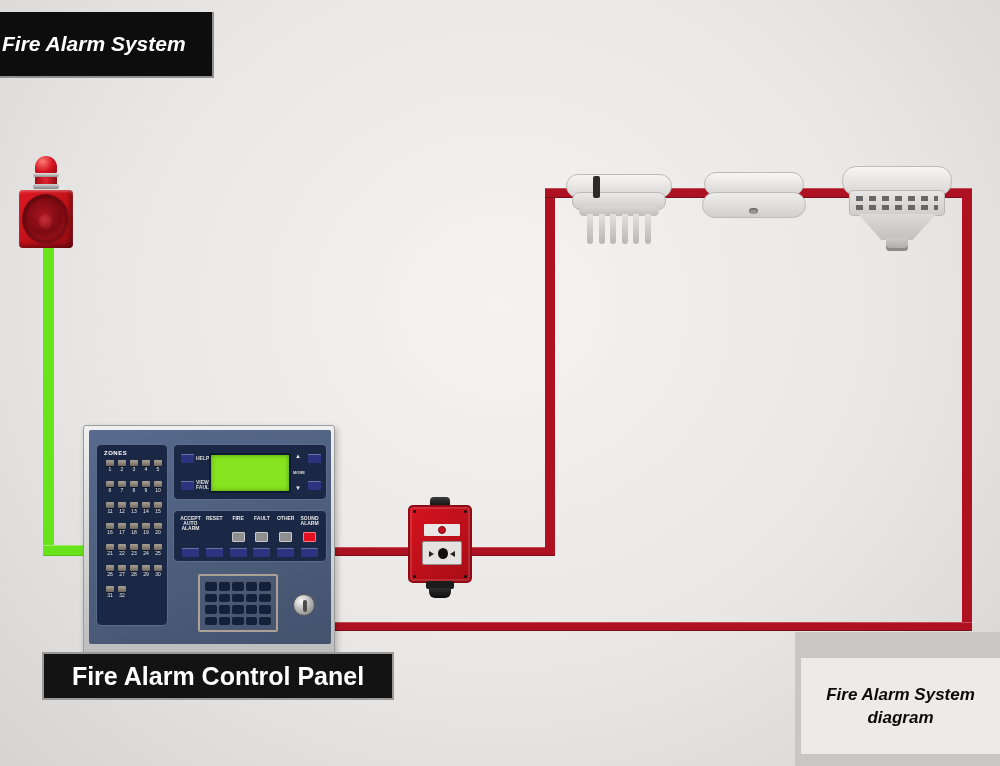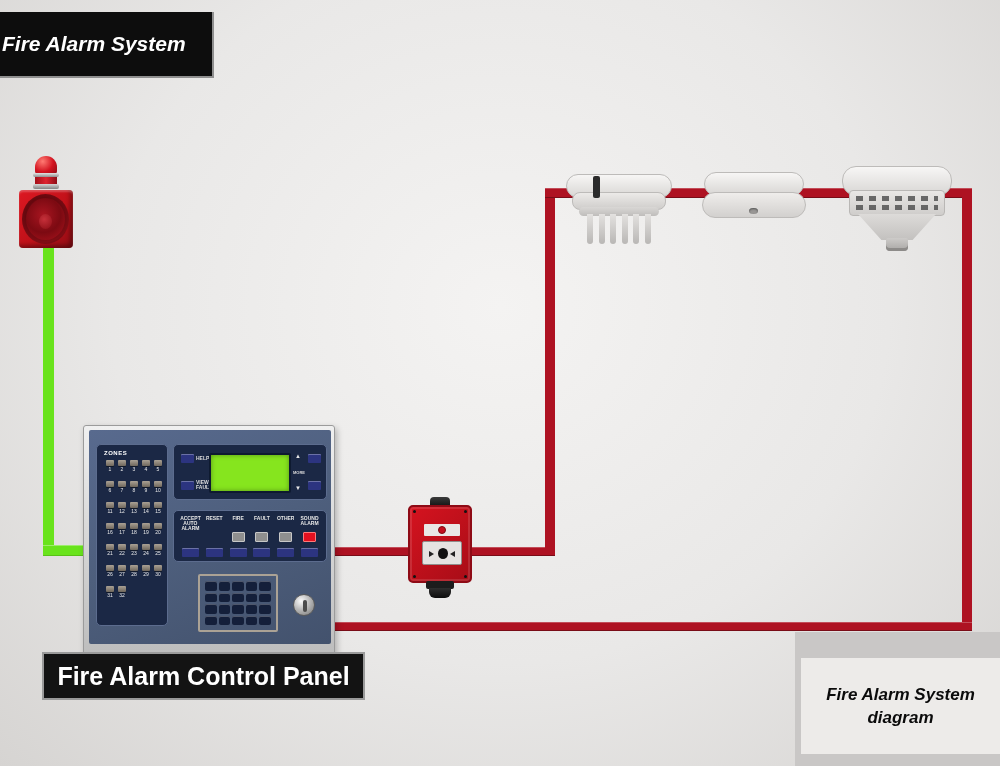--- a/index.html
+++ b/index.html
@@ -15,21 +15,21 @@
     background:radial-gradient(ellipse at 50% 40%, #f4f3f2 0%, #e9e8e7 55%, #d6d4d2 100%);
   }
   .abs{position:absolute;}
 
   
   .title-box{left:-8px;top:12px;width:222px;height:66px;background:#0d0d0d;
     border-right:2px solid #8f8f8f;border-bottom:2px solid #8f8f8f;z-index:6;
     display:flex;align-items:center;}
   .title-box span{color:#fff;font-style:italic;font-weight:bold;font-size:21px;padding-left:10px;white-space:nowrap;}
 
-  .panel-caption-box{left:42px;top:652px;width:323px;height:48px;background:#131313;
+  .panel-caption-box{left:42px;top:652px;width:352px;height:48px;background:#131313;
     border:2px solid #9a9a9a;z-index:6;display:flex;align-items:center;justify-content:center;}
   .panel-caption-box span{color:#fff;font-weight:bold;font-size:25px;white-space:nowrap;}
 
   .diagram-box{left:795px;top:632px;width:205px;height:134px;background:#c9c7c6;z-index:1;}
   .diagram-inner{left:6px;top:26px;width:199px;height:96px;background:#edebe9;
     display:flex;flex-direction:column;align-items:center;justify-content:center;}
   .diagram-inner span{color:#0b0b0b;font-weight:bold;font-style:italic;font-size:17px;line-height:23px;}
 
   
   .wire{z-index:2;}

